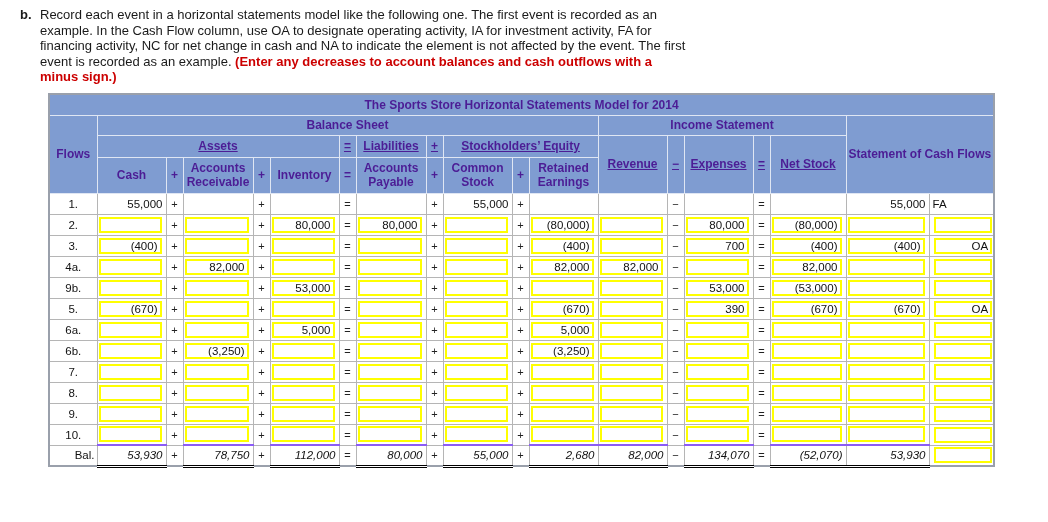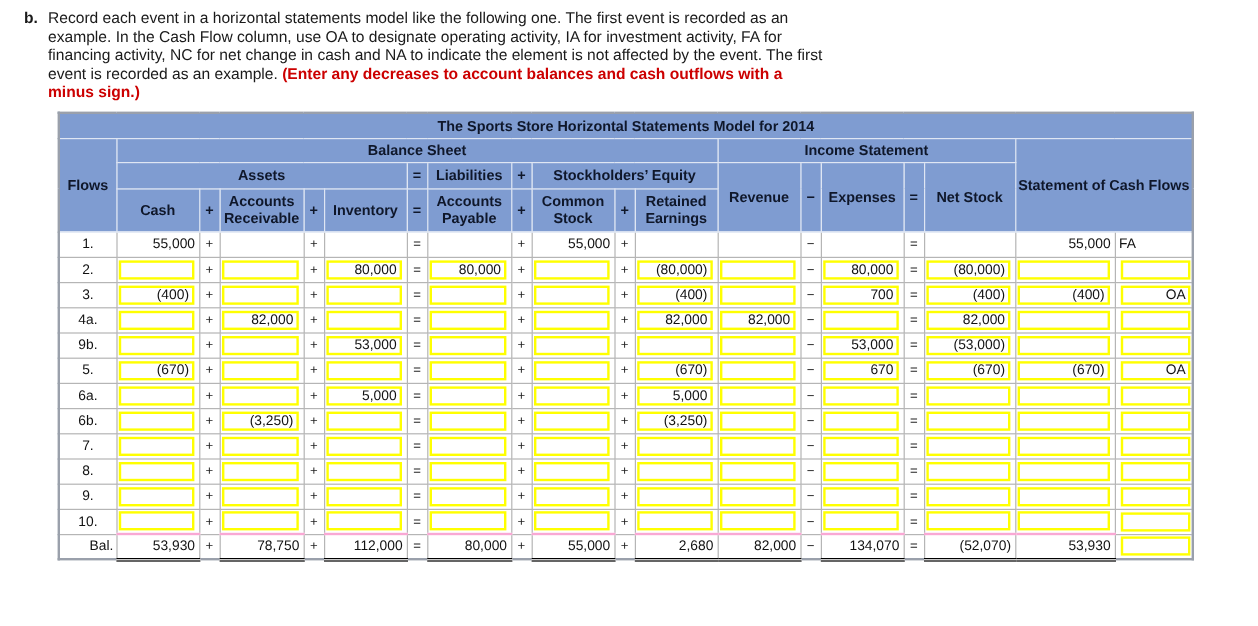--- a/index.html
+++ b/index.html
@@ -28,39 +28,39 @@
   
   table.stmt{
     position:absolute;left:48px;top:93px;
     border-collapse:collapse;table-layout:fixed;
     border:2px solid #9aa0ab;
   }
   table.stmt th{
     background:var(--header-blue);
     border:1px solid var(--header-grid);
     font-size:12px;font-weight:bold;text-align:center;
-    padding:0 1px;color:#0f172a;line-height:1.18;
+    padding:0 1px;color:#4c1d95;line-height:1.18;
   }
   tr.h-title th{height:21px;}
   tr.h-sec th{height:20px;}
-  tr.h-grp th{height:22px;}
+  tr.h-grp th{height:22px;text-decoration:underline;}
   tr.h-col th{height:36px;}
   th.ul{border-bottom:2px solid #000;}
   th.oph{font-size:11px;}
   
   tbody td{
     background:#fff;border:1px solid var(--grid-gray);
     height:21px;font-size:11.5px;padding:0;vertical-align:middle;
   }
   td.event{text-align:center;padding:0 2px;}
   td.event.left{text-align:right;padding-left:3px;}
   td.op{text-align:center;font-size:11px;color:#222;}
   td.vcell{text-align:right;padding-right:3px;}
   td.vcell.act{text-align:left;padding-left:3px;padding-right:0;}
-  td.bal{border-top:2px solid #f9a8d4;border-bottom:3px double #000;}
+  td.bal{border-top:2px solid #8b5cf6;border-bottom:3px double #000;font-style:italic;}
   .ybox{
     border:2px solid var(--input-border);
     height:16px;line-height:12px;margin:1px 1px;
     padding:0 2px;text-align:right;overflow:hidden;
   }
   td.act .ybox{text-align:left;padding-left:36px;}
 </style>
 </head>
 <body>
 
@@ -343,21 +343,21 @@
         </td>
         <td class="op">+</td>
         <td class="vcell">
           <div class="ybox">(670)</div>
         </td>
         <td class="vcell">
           <div class="ybox"></div>
         </td>
         <td class="op">−</td>
         <td class="vcell">
-          <div class="ybox">670</div>
+          <div class="ybox">390</div>
         </td>
         <td class="op">=</td>
         <td class="vcell">
           <div class="ybox">(670)</div>
         </td>
         <td class="vcell">
           <div class="ybox">(670)</div>
         </td>
         <td class="vcell act">
           <div class="ybox">OA</div>

